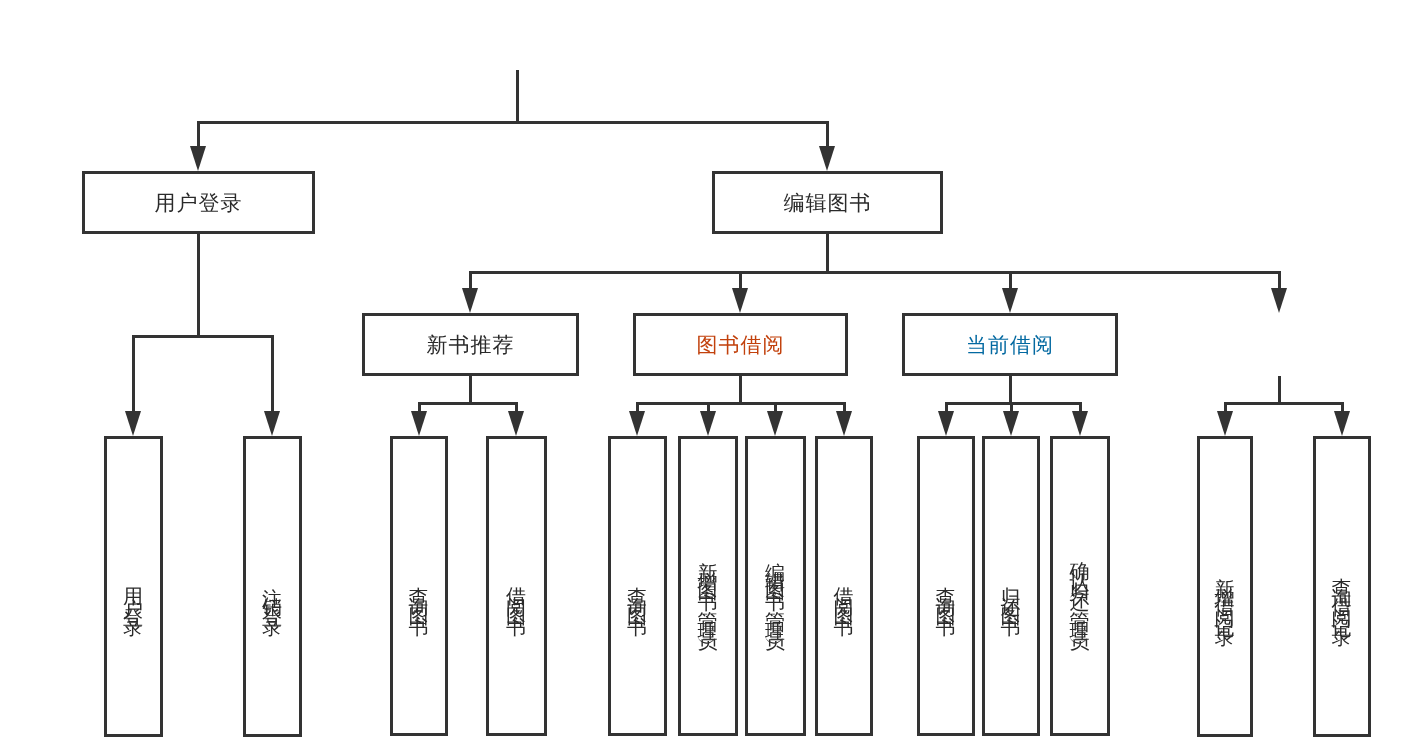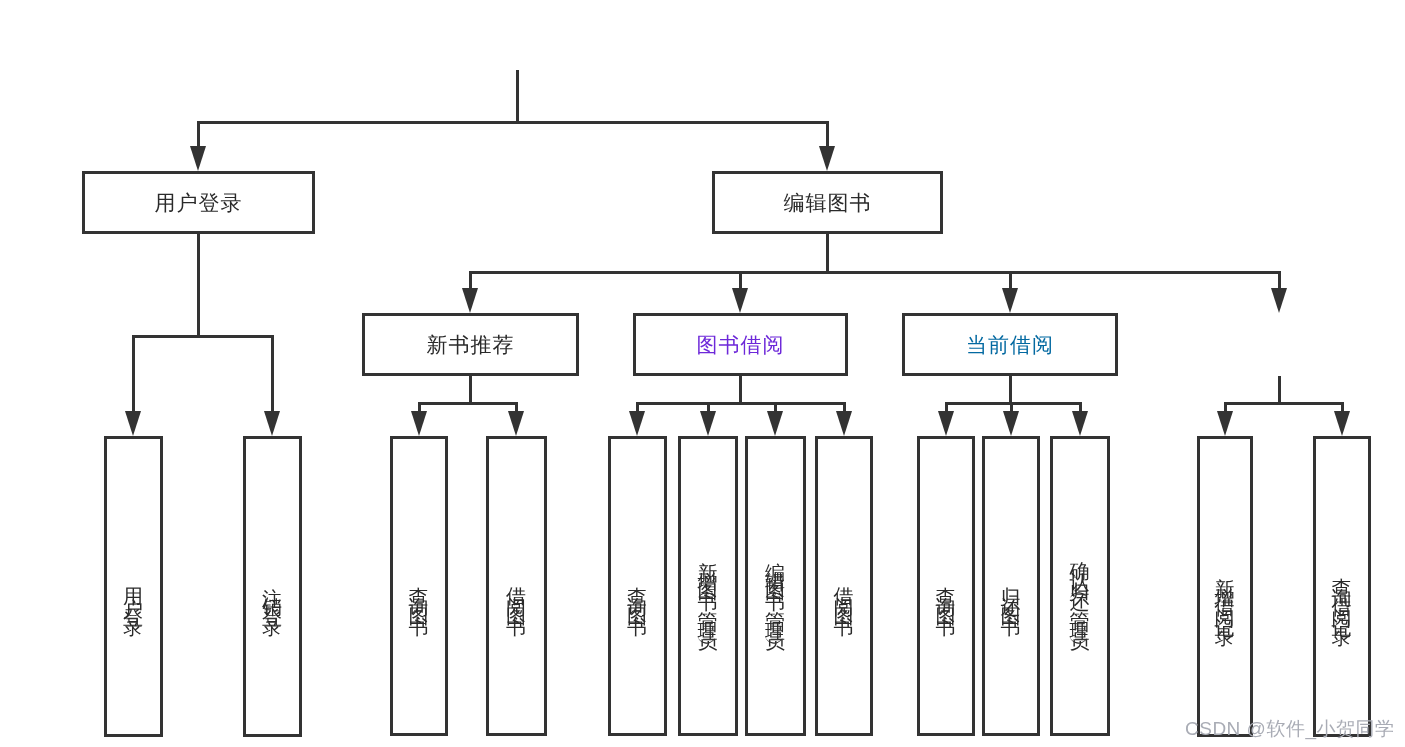--- a/index.html
+++ b/index.html
@@ -64,32 +64,31 @@
     color: #a9acb5;
     letter-spacing: 0.5px;
     white-space: nowrap;
     z-index: 5;
   }
 </style>
 </head>
 <body>
 
 <div class="canvas">
-  <span class="watermark" style="color: rgb(169, 172, 181);">CSDN @软件_小贺同学</span>
     <div class="node" style="left: 82px; top: 171px; width: 233px; height: 63px; border-color: rgb(51, 51, 51);">
       <span class="node-label" style="color: rgb(42, 42, 42);">用户登录</span>
     </div>
     <div class="node" style="left: 712px; top: 171px; width: 231px; height: 63px; border-color: rgb(51, 51, 51);">
       <span class="node-label" style="color: rgb(42, 42, 42);">编辑图书</span>
     </div>
     <div class="node" style="left: 362px; top: 313px; width: 217px; height: 63px; border-color: rgb(51, 51, 51);">
       <span class="node-label" style="color: rgb(42, 42, 42);">新书推荐</span>
     </div>
     <div class="node" style="left: 633px; top: 313px; width: 215px; height: 63px; border-color: rgb(51, 51, 51);">
-      <span class="node-label" style="color: #6d28d9;">图书借阅</span>
+      <span class="node-label" style="color: #c2410c;">图书借阅</span>
     </div>
     <div class="node" style="left: 902px; top: 313px; width: 216px; height: 63px; border-color: rgb(51, 51, 51);">
       <span class="node-label" style="color: #0369a1;">当前借阅</span>
     </div>
     <div class="node vert" style="left: 104px; top: 436px; width: 59px; height: 301px; border-color: rgb(51, 51, 51);">
       <span class="node-label" style="color: rgb(42, 42, 42);">用户登录</span>
     </div>
     <div class="node vert" style="left: 243px; top: 436px; width: 59px; height: 301px; border-color: rgb(51, 51, 51);">
       <span class="node-label" style="color: rgb(42, 42, 42);">注销登录</span>
     </div>

